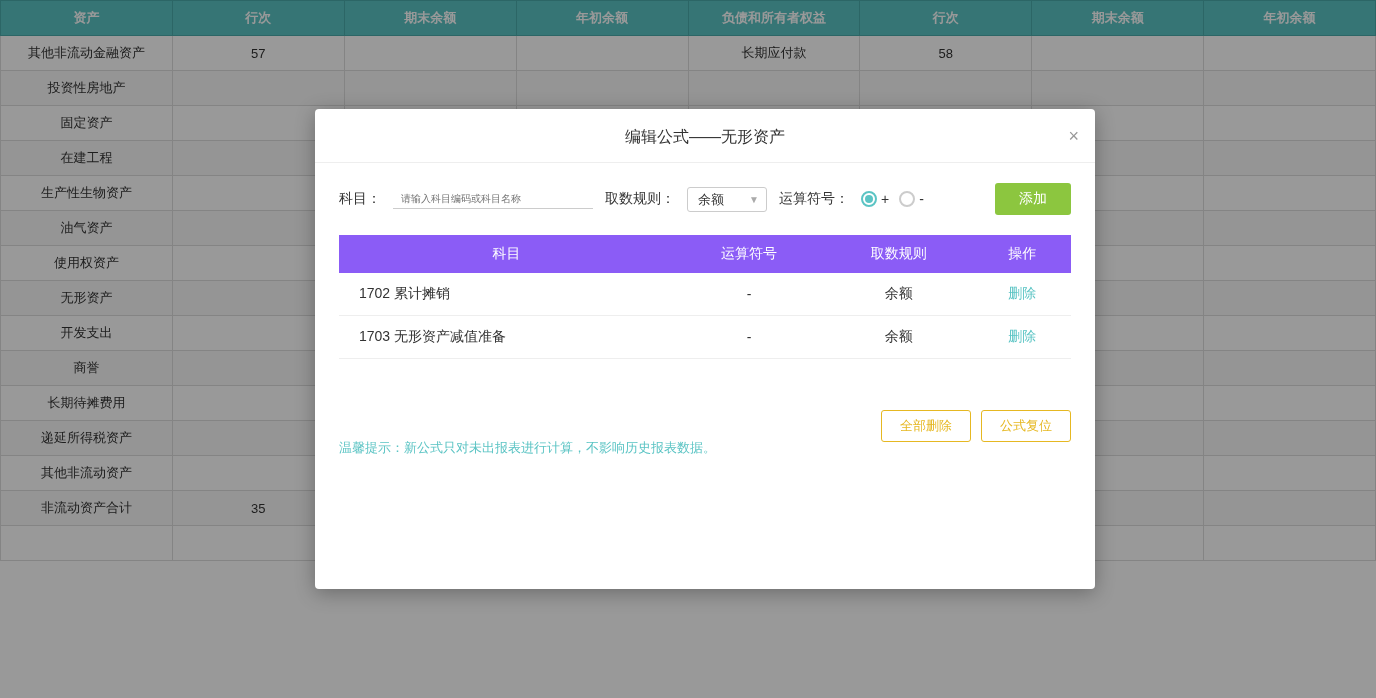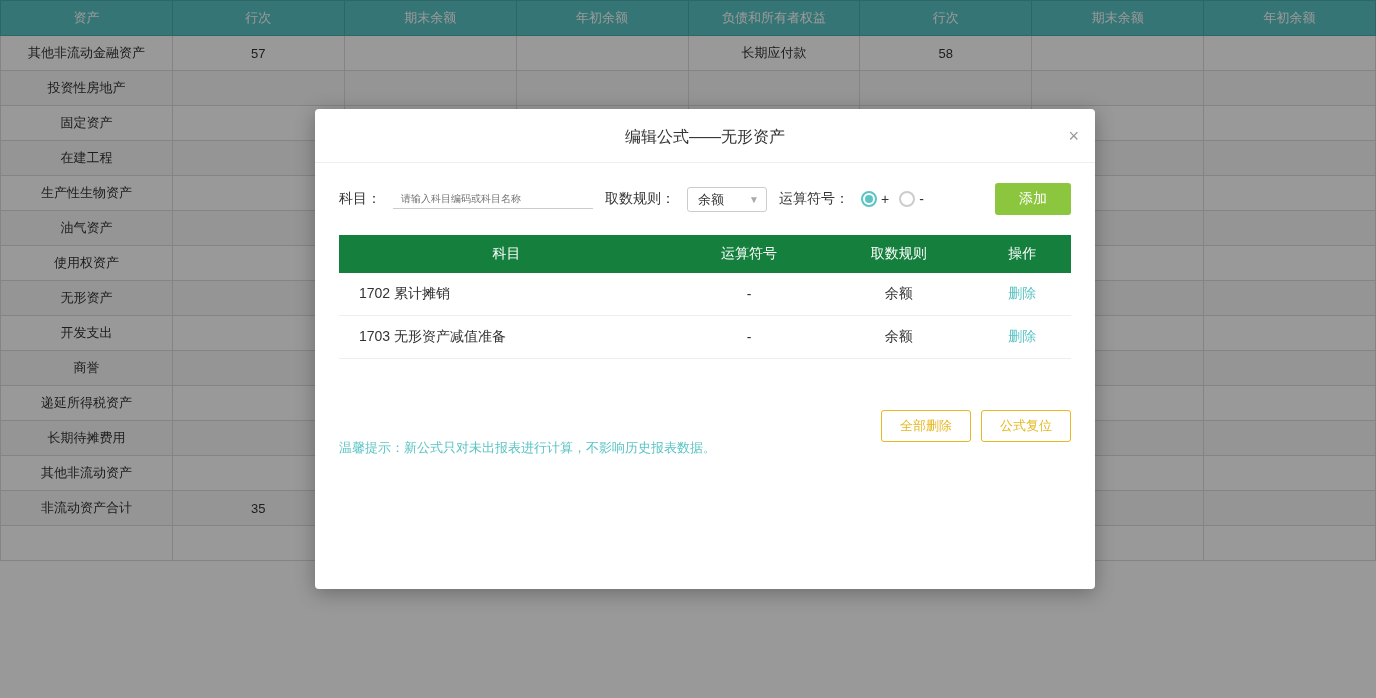--- a/index.html
+++ b/index.html
@@ -26,21 +26,21 @@
       border-collapse: collapse;
       table-layout: fixed;
     }
 
     .bg-table th {
       background: #5bc4c4;
       color: #fff;
       padding: 8px 6px;
       text-align: center;
       border: 1px solid #4aabab;
-      font-weight: normal;
+      font-weight: bold;
       font-size: 13px;
     }
 
     .bg-table td {
       padding: 8px 6px;
       text-align: center;
       border: 1px solid #ddd;
       font-size: 13px;
       color: #333;
     }
@@ -201,21 +201,21 @@
       margin-left: auto;
     }
 
     
     .data-table {
       width: 100%;
       border-collapse: collapse;
     }
 
     .data-table thead tr {
-      background: #15803d;
+      background: #8b5cf6;
     }
 
     .data-table thead th {
       color: #fff;
       padding: 10px 12px;
       text-align: center;
       font-weight: normal;
       font-size: 14px;
     }
 
@@ -379,31 +379,31 @@
           <td>商誉</td>
           <td></td>
           <td></td>
           <td></td>
           <td></td>
           <td></td>
           <td></td>
           <td></td>
         </tr>
         <tr>
+          <td>长期待摊费用</td>
+          <td></td>
+          <td></td>
+          <td></td>
+          <td></td>
+          <td></td>
+          <td></td>
+          <td></td>
+        </tr>
+        <tr>
           <td>递延所得税资产</td>
-          <td></td>
-          <td></td>
-          <td></td>
-          <td></td>
-          <td></td>
-          <td></td>
-          <td></td>
-        </tr>
-        <tr>
-          <td>长期待摊费用</td>
           <td></td>
           <td></td>
           <td></td>
           <td></td>
           <td></td>
           <td></td>
           <td></td>
         </tr>
         <tr>
           <td>其他非流动资产</td>

